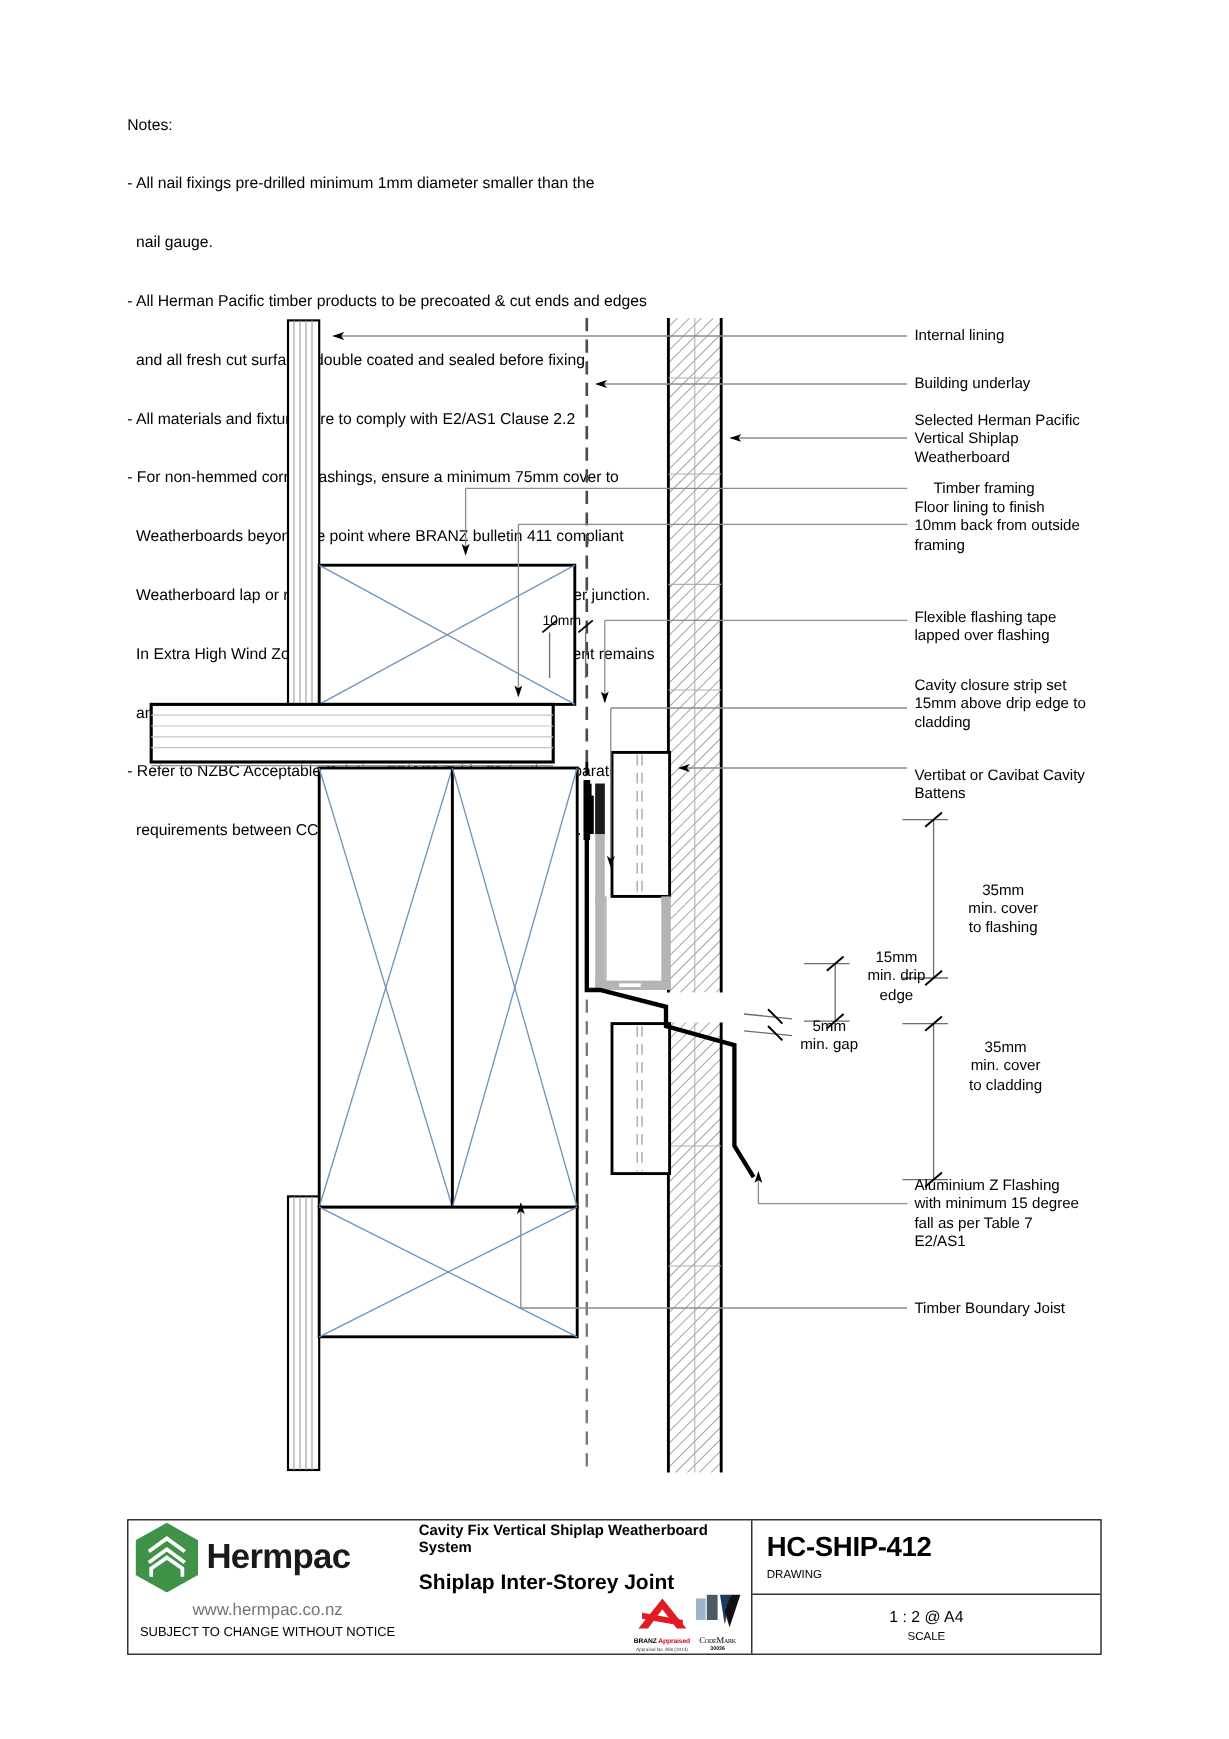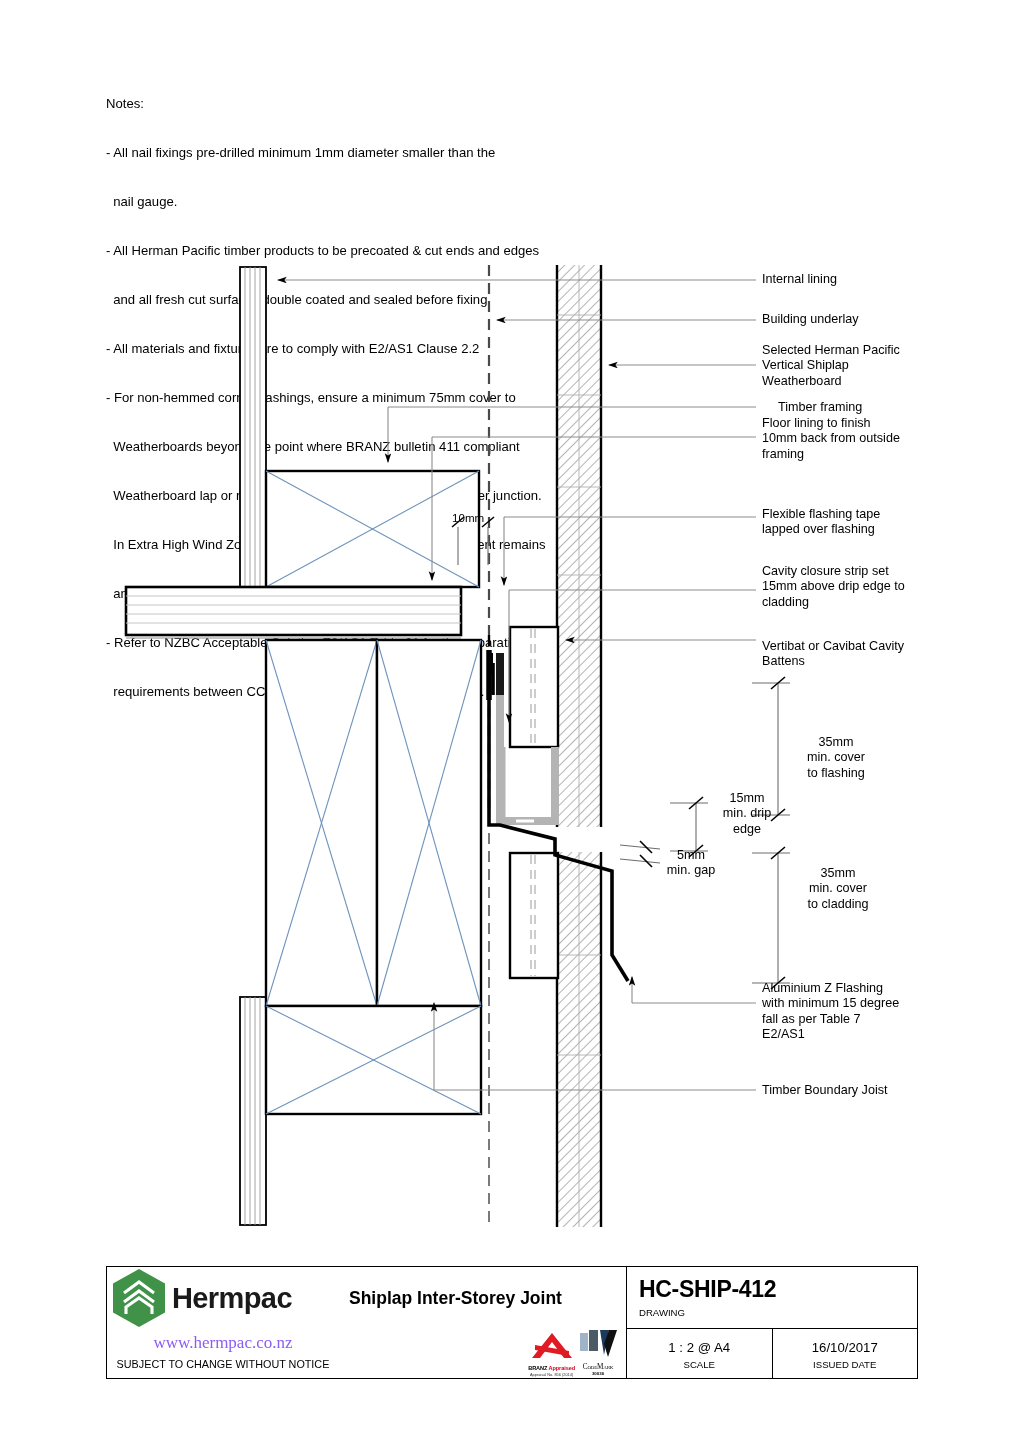--- a/index.html
+++ b/index.html
@@ -119,23 +119,22 @@
     font-size: 17.5px;
     font-weight: bold;
     color: #000;
   }
   #url-block {
     width: 232px;
     text-align: center;
     padding-top: 4px;
   }
   #url {
-    font-size: 17px;
-    color: #8b5cf6;
-    font-family: Liberation Serif, serif;
+    font-size: 14px;
+    color: #737373;
   }
   #subject {
     font-size: 10.8px;
     color: #000;
     margin-top: 5px;
     text-align: center;
   }
   #marks {
     position: absolute;
     right: 8px;
@@ -444,20 +443,21 @@
                 <path d="M11,24 L26,13 L41,24"></path>
                 <path d="M11,33 L26,22 L41,33"></path>
                 <path d="M13,45 L13,38 L26,29 L39,38 L39,45"></path>
               </g>
             </svg>
           </div>
           <div id="brandname">Hermpac</div>
         </div>
 
         <div id="tb-title-area">
+          <div id="system-line">Cavity Fix Vertical Shiplap Weatherboard System</div>
           <div id="detail-line">Shiplap Inter-Storey Joint</div>
         </div>
       </div>
 
       <div id="tb-left-bot">
         <div id="url-block">
           <div id="url">www.hermpac.co.nz</div>
           <div id="subject">SUBJECT TO CHANGE WITHOUT NOTICE</div>
         </div>
 
@@ -488,21 +488,17 @@
     <div id="tb-right">
       <div id="tb-right-top">
         <div id="drawing-no">HC-SHIP-412</div>
         <div id="drawing-lbl">DRAWING</div>
       </div>
       <div id="tb-right-bot">
         <div class="tb-cell">
           <div class="tb-val">1 : 2 @ A4</div>
           <div class="tb-key">SCALE</div>
         </div>
-        <div class="tb-cell divider">
-          <div class="tb-val">16/10/2017</div>
-          <div class="tb-key">ISSUED DATE</div>
-        </div>
       </div>
     </div>
   </div>
 
 </div>
 
 </body></html>

